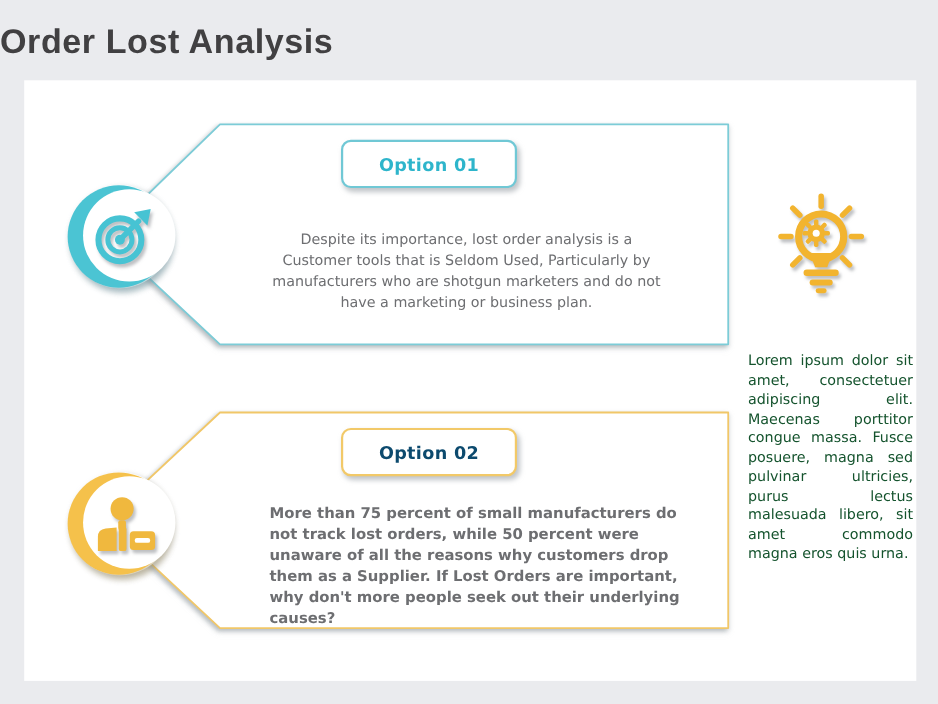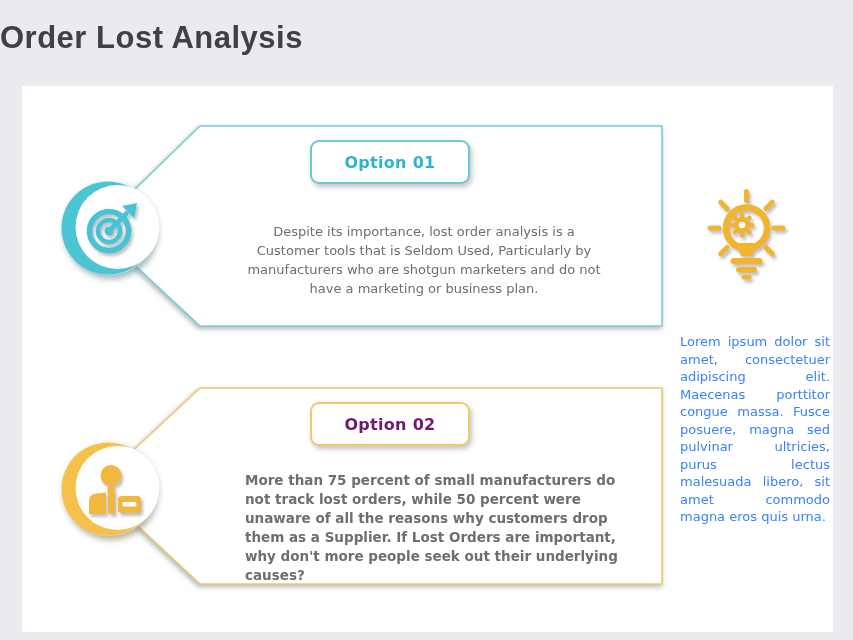--- a/index.html
+++ b/index.html
@@ -10,21 +10,21 @@
 
   .slide-title {
     position:absolute; top:20px; left:0; width:853px;
     text-align:left;
     font-family:"Liberation Sans", sans-serif;
     font-weight:bold; font-size:31px; letter-spacing:.5px;
     color:#414042;
   }
 
   .panel {
-    position:absolute; left:22px; top:86px; width:811px; height:546px;
+    position:absolute; left:22px; top:73px; width:811px; height:546px;
     background:#ffffff;
   }
 
   .tag-svg { position:absolute; overflow:visible; }
   .tag-shape {
     fill:#ffffff; stroke-width:1.6; stroke-linejoin:round;
     filter: drop-shadow(-2px 2px 2px rgba(125,135,142,.45)) drop-shadow(1px 2px 2px rgba(150,158,165,.25));
   }
   .tag-teal  { stroke:#7cccd7; }
   .tag-gold  { stroke:#f1c768; }
@@ -32,30 +32,30 @@
   .circle-svg { position:absolute; overflow:visible; }
 
   .option-button {
     position:absolute; width:160px; height:44px;
     background:#ffffff; border-radius:9px;
     display:flex; align-items:center; justify-content:center;
     font-weight:bold; font-size:16px; letter-spacing:.3px;
     box-shadow: 2px 3px 5px rgba(152,159,165,.6);
   }
   .btn-teal { border:2px solid #70c8d5; color:#2eb5cb; }
-  .btn-gold { border:2px solid #f2c968; color:#701a75; }
+  .btn-gold { border:2px solid #f2c968; color:#0c4a6e; }
 
   .body-text {
     position:absolute; font-size:13px; line-height:19px; color:#6d6e71;
   }
   .body-text.opt2 { font-size:13.5px;font-weight:bold; }
 
   .sidebar-text {
     position:absolute; left:658px; top:247px; width:150px;
-    font-size:13px; line-height:17.5px; color:#3b82f6;
+    font-size:13px; line-height:17.5px; color:#14532d;
     text-align:justify;
   }
 
   .icon-shadow { filter: drop-shadow(2.5px 3px 1.5px rgba(125,130,135,.5)); }
 </style>
 </head>
 <body>
 
 <div class="slide">
 

